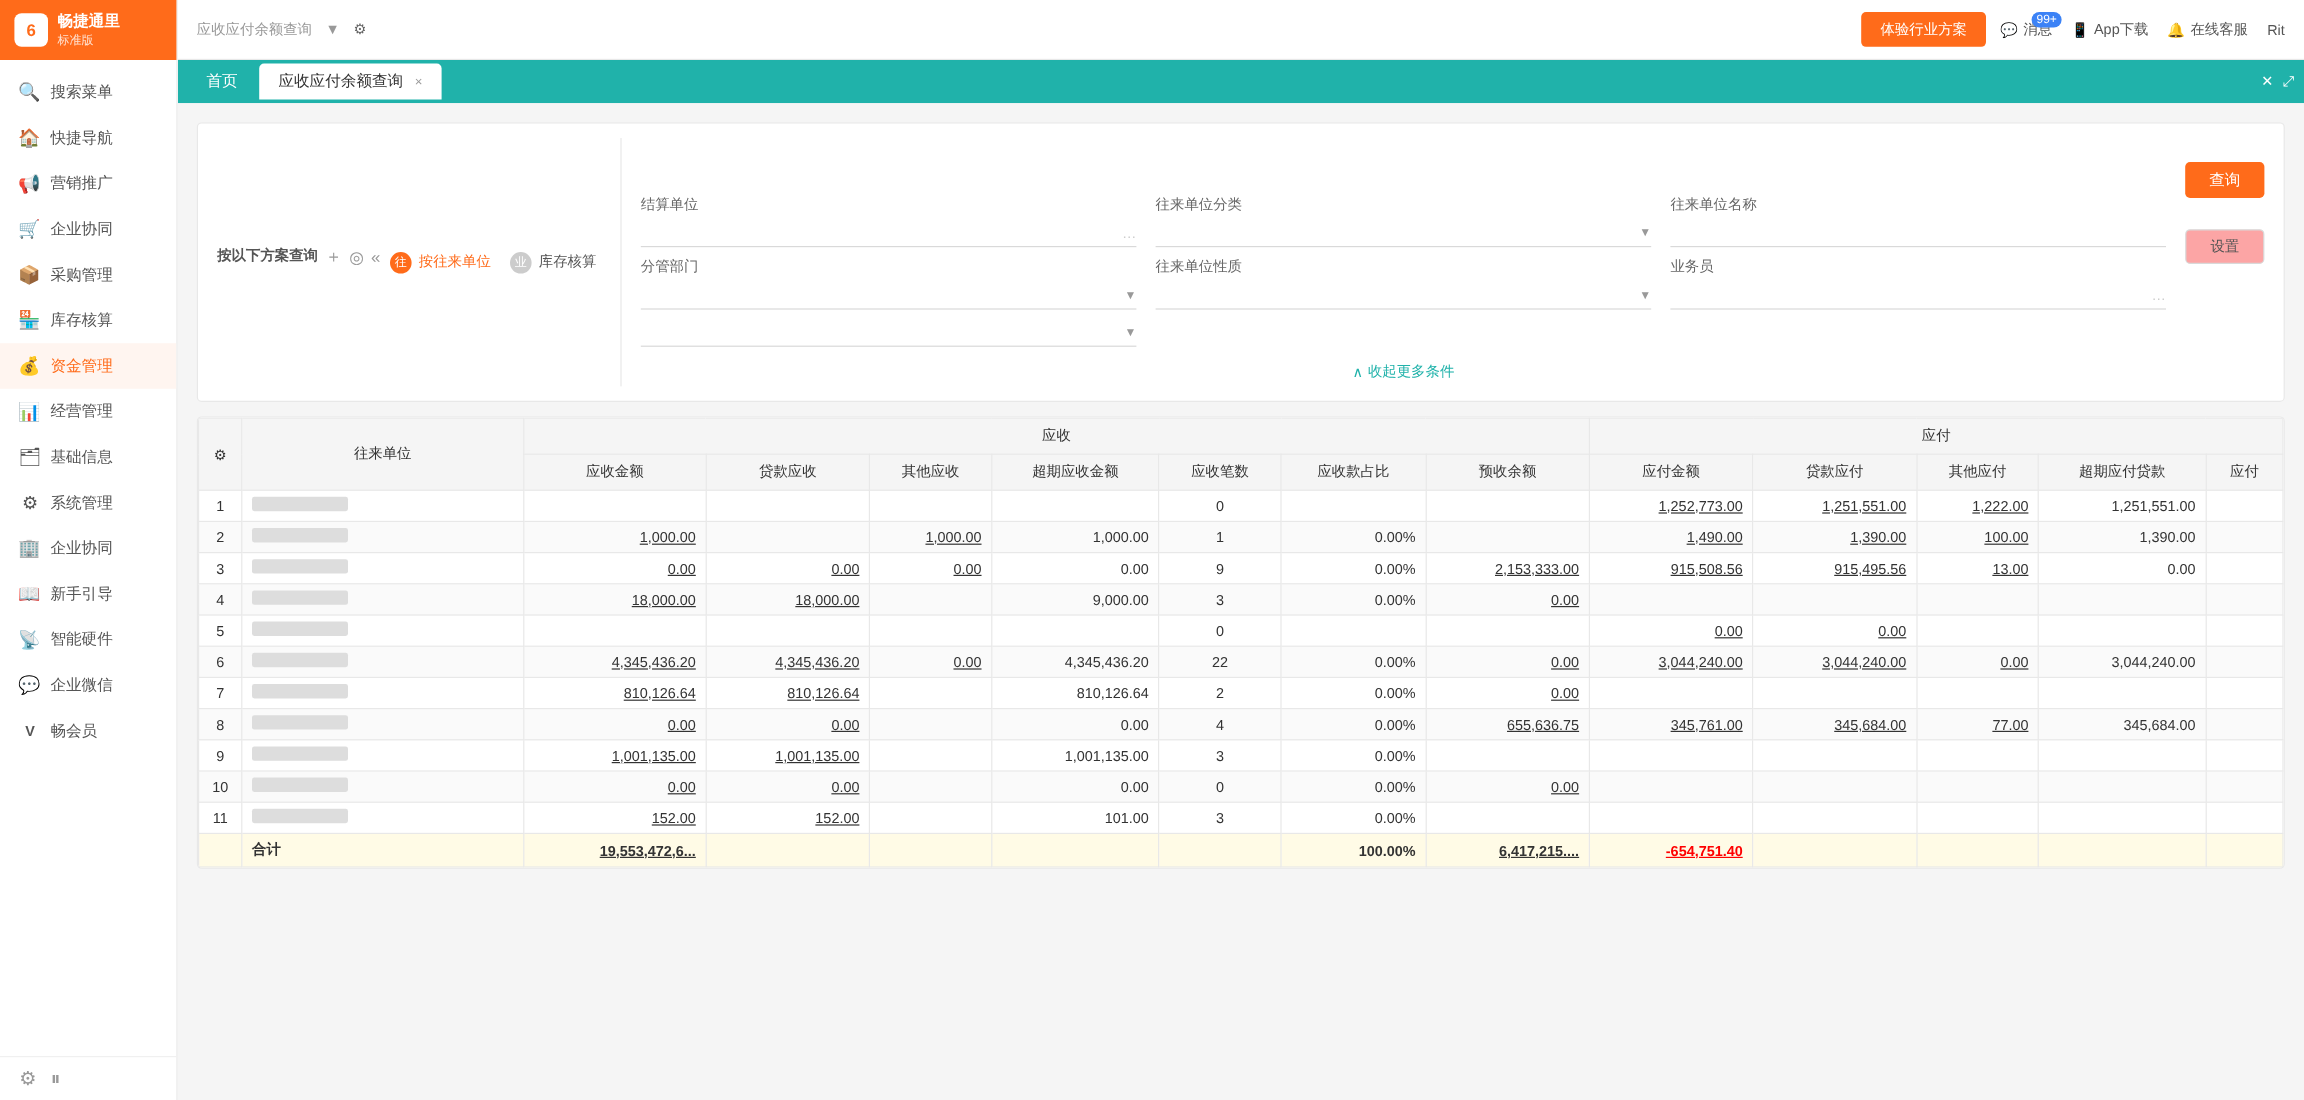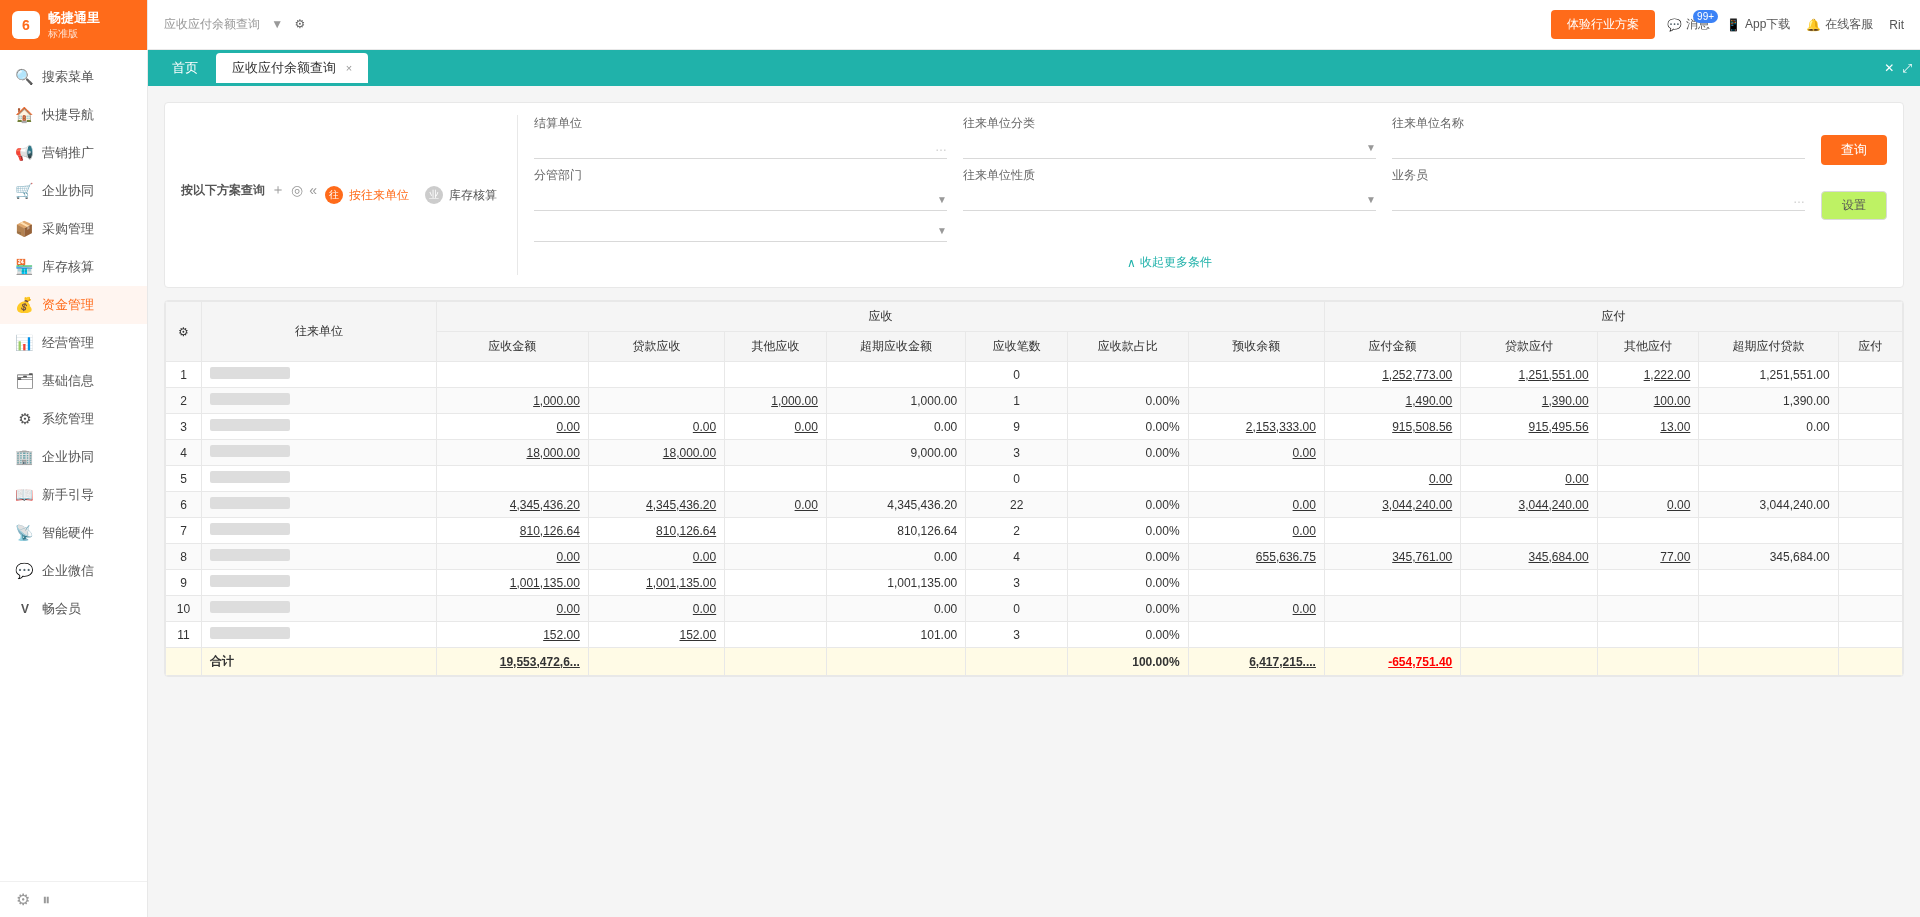--- a/index.html
+++ b/index.html
@@ -115,21 +115,21 @@
     .query-option-icon.gray {
       background: #ccc;
     }
 
     
     .query-btn {
       background: #ff6b1a; color: #fff; border: none; border-radius: 4px;
       padding: 6px 20px; font-size: 13px; cursor: pointer; display: block; margin-bottom: 6px;
     }
     .set-btn {
-      background: #bef264; border: 1px solid #d9d9d9; color: #555;
+      background: #fca5a5; border: 1px solid #d9d9d9; color: #555;
       border-radius: 4px; padding: 5px 20px; font-size: 12px; cursor: pointer;
     }
 
     
     .table-container {
       background: #fff; border: 1px solid #e8e8e8; border-radius: 4px; overflow: auto;
     }
     .data-table {
       width: 100%; border-collapse: collapse; font-size: 12px;
     }
@@ -288,21 +288,21 @@
             <div class="query-option active">
               <div class="query-option-icon">往</div>
               <span>按往来单位</span>
             </div>
             <div class="query-option">
               <div class="query-option-icon gray">业</div>
               <span>库存核算</span>
             </div>
           </div>
 
-          <div style="flex:1;">
+          <div style="flex:1;margin-top:47px;">
 
             <div class="field-row">
               <div class="field-item">
                 <span class="field-label">结算单位</span>
                 <div class="field-input">
                   <input type="text" style="border: none; outline: none; width: 100%; font-size: 12px;" placeholder="">
                   <span style="color:#ccc;">…</span>
                 </div>
               </div>
               <div class="field-item">

